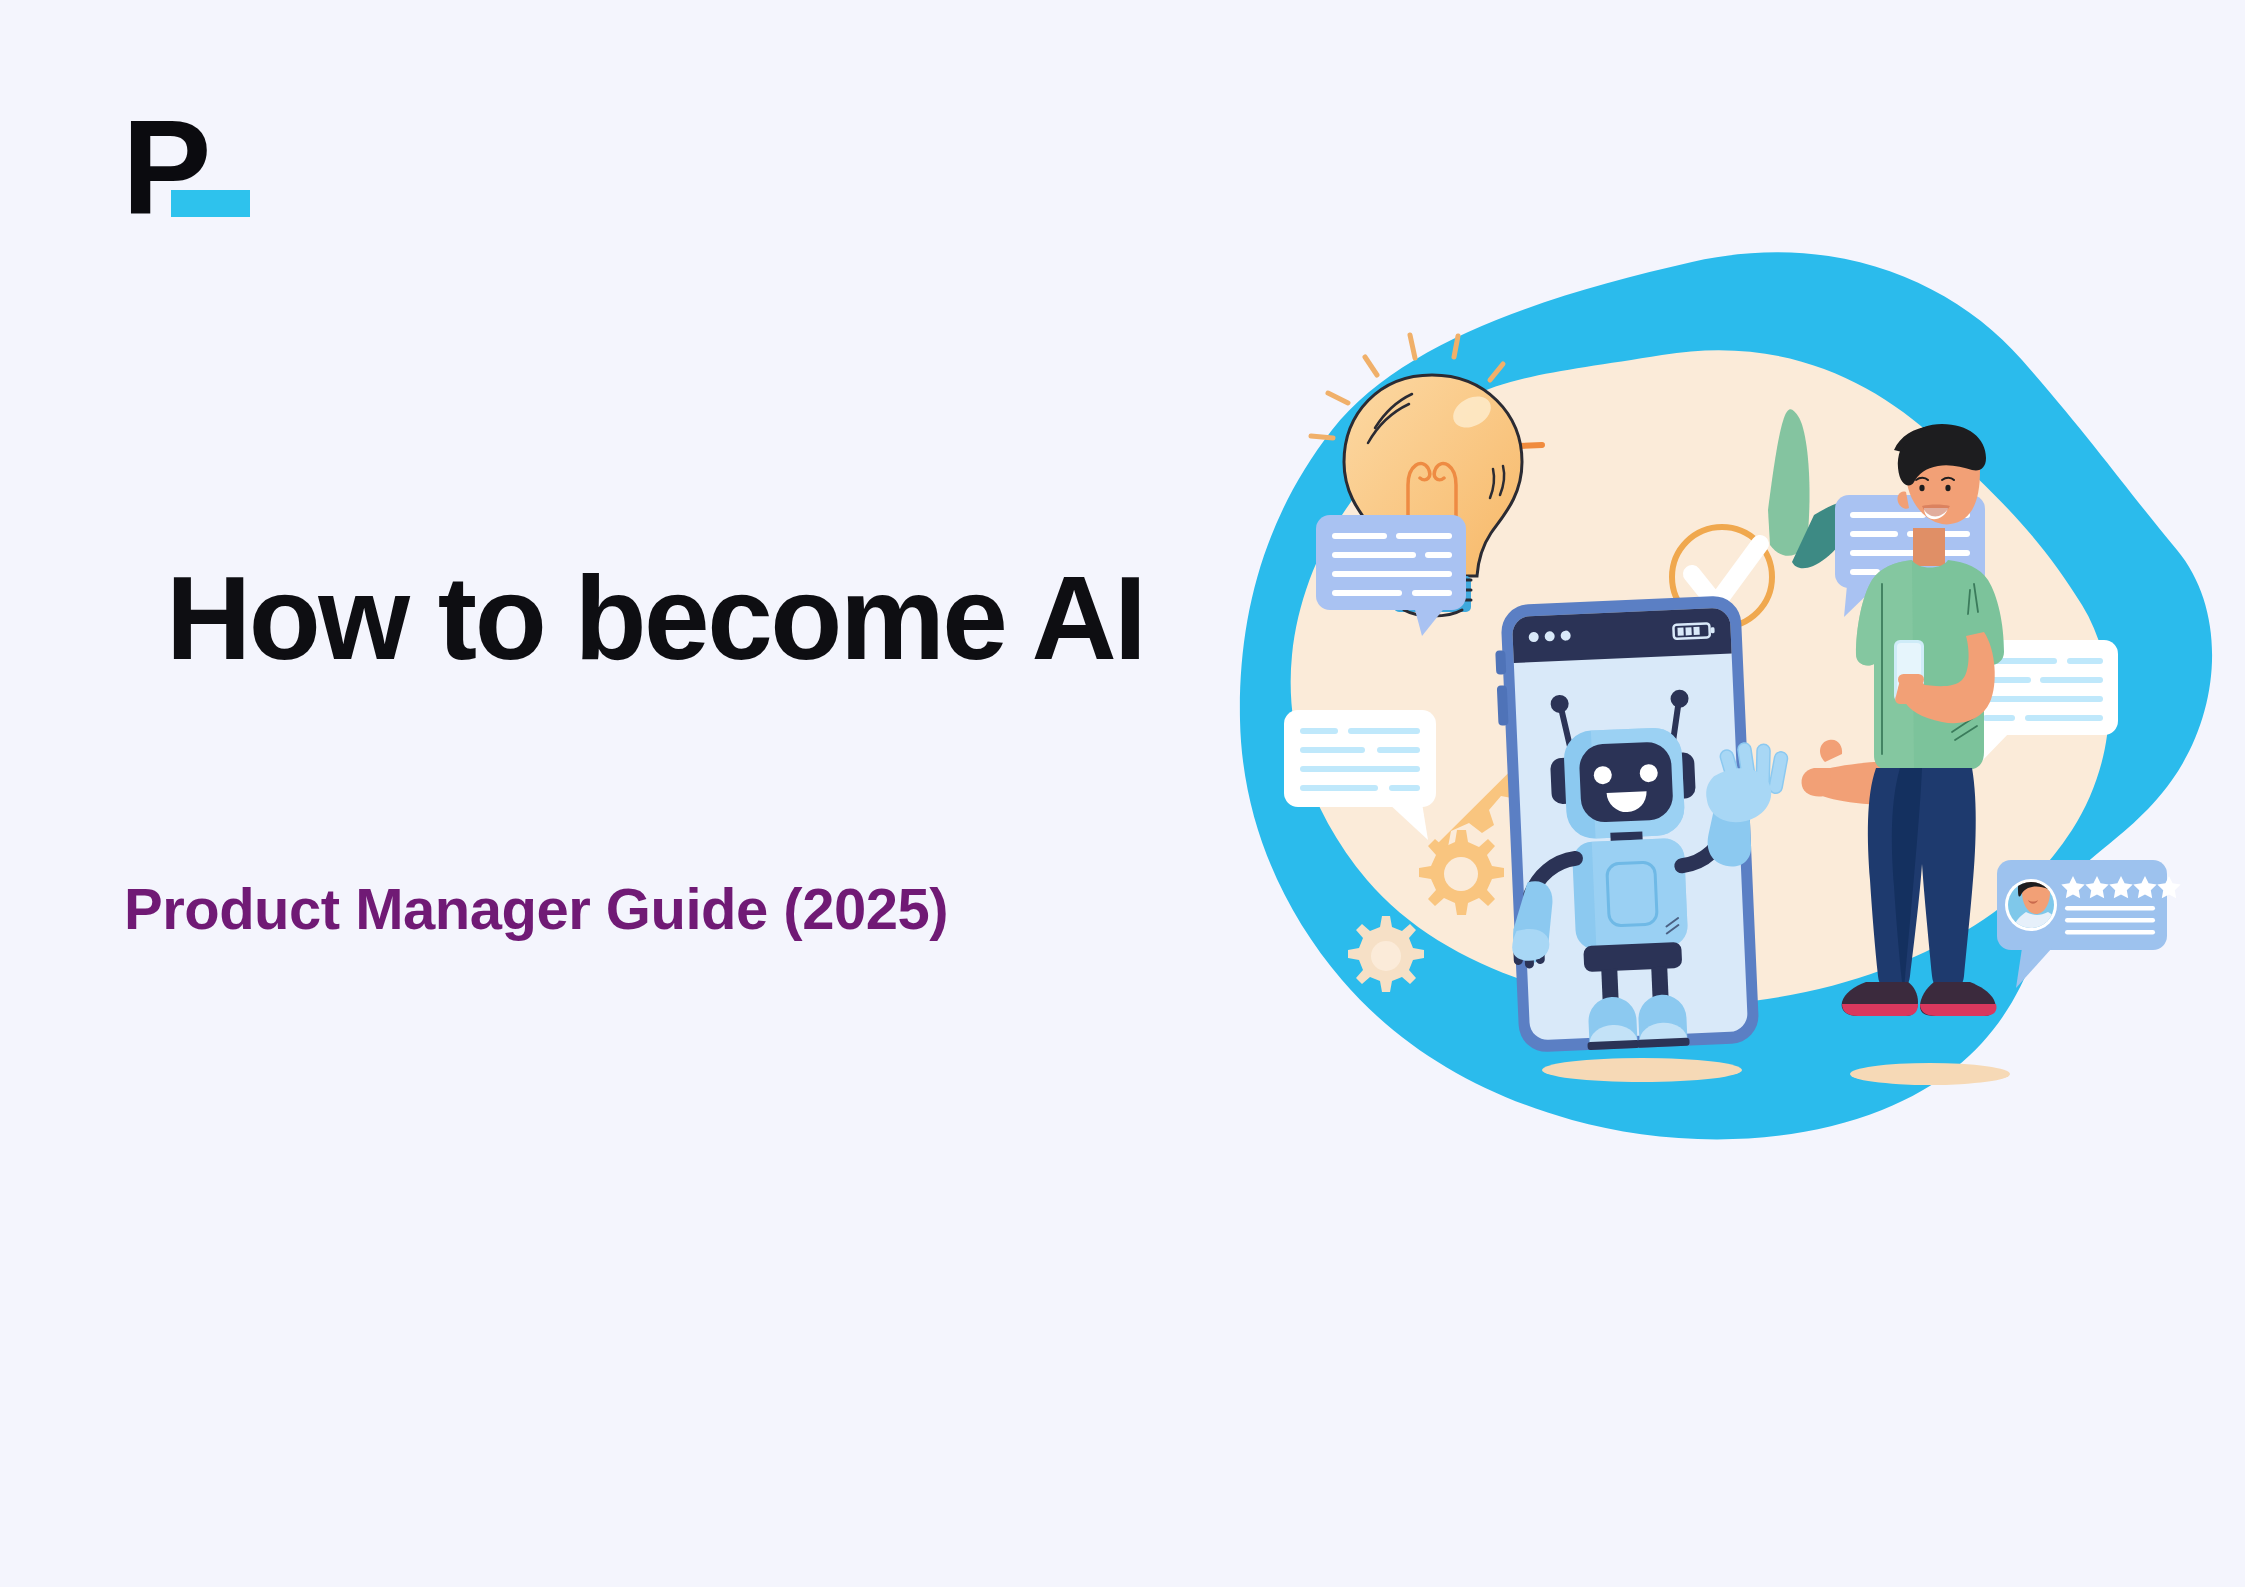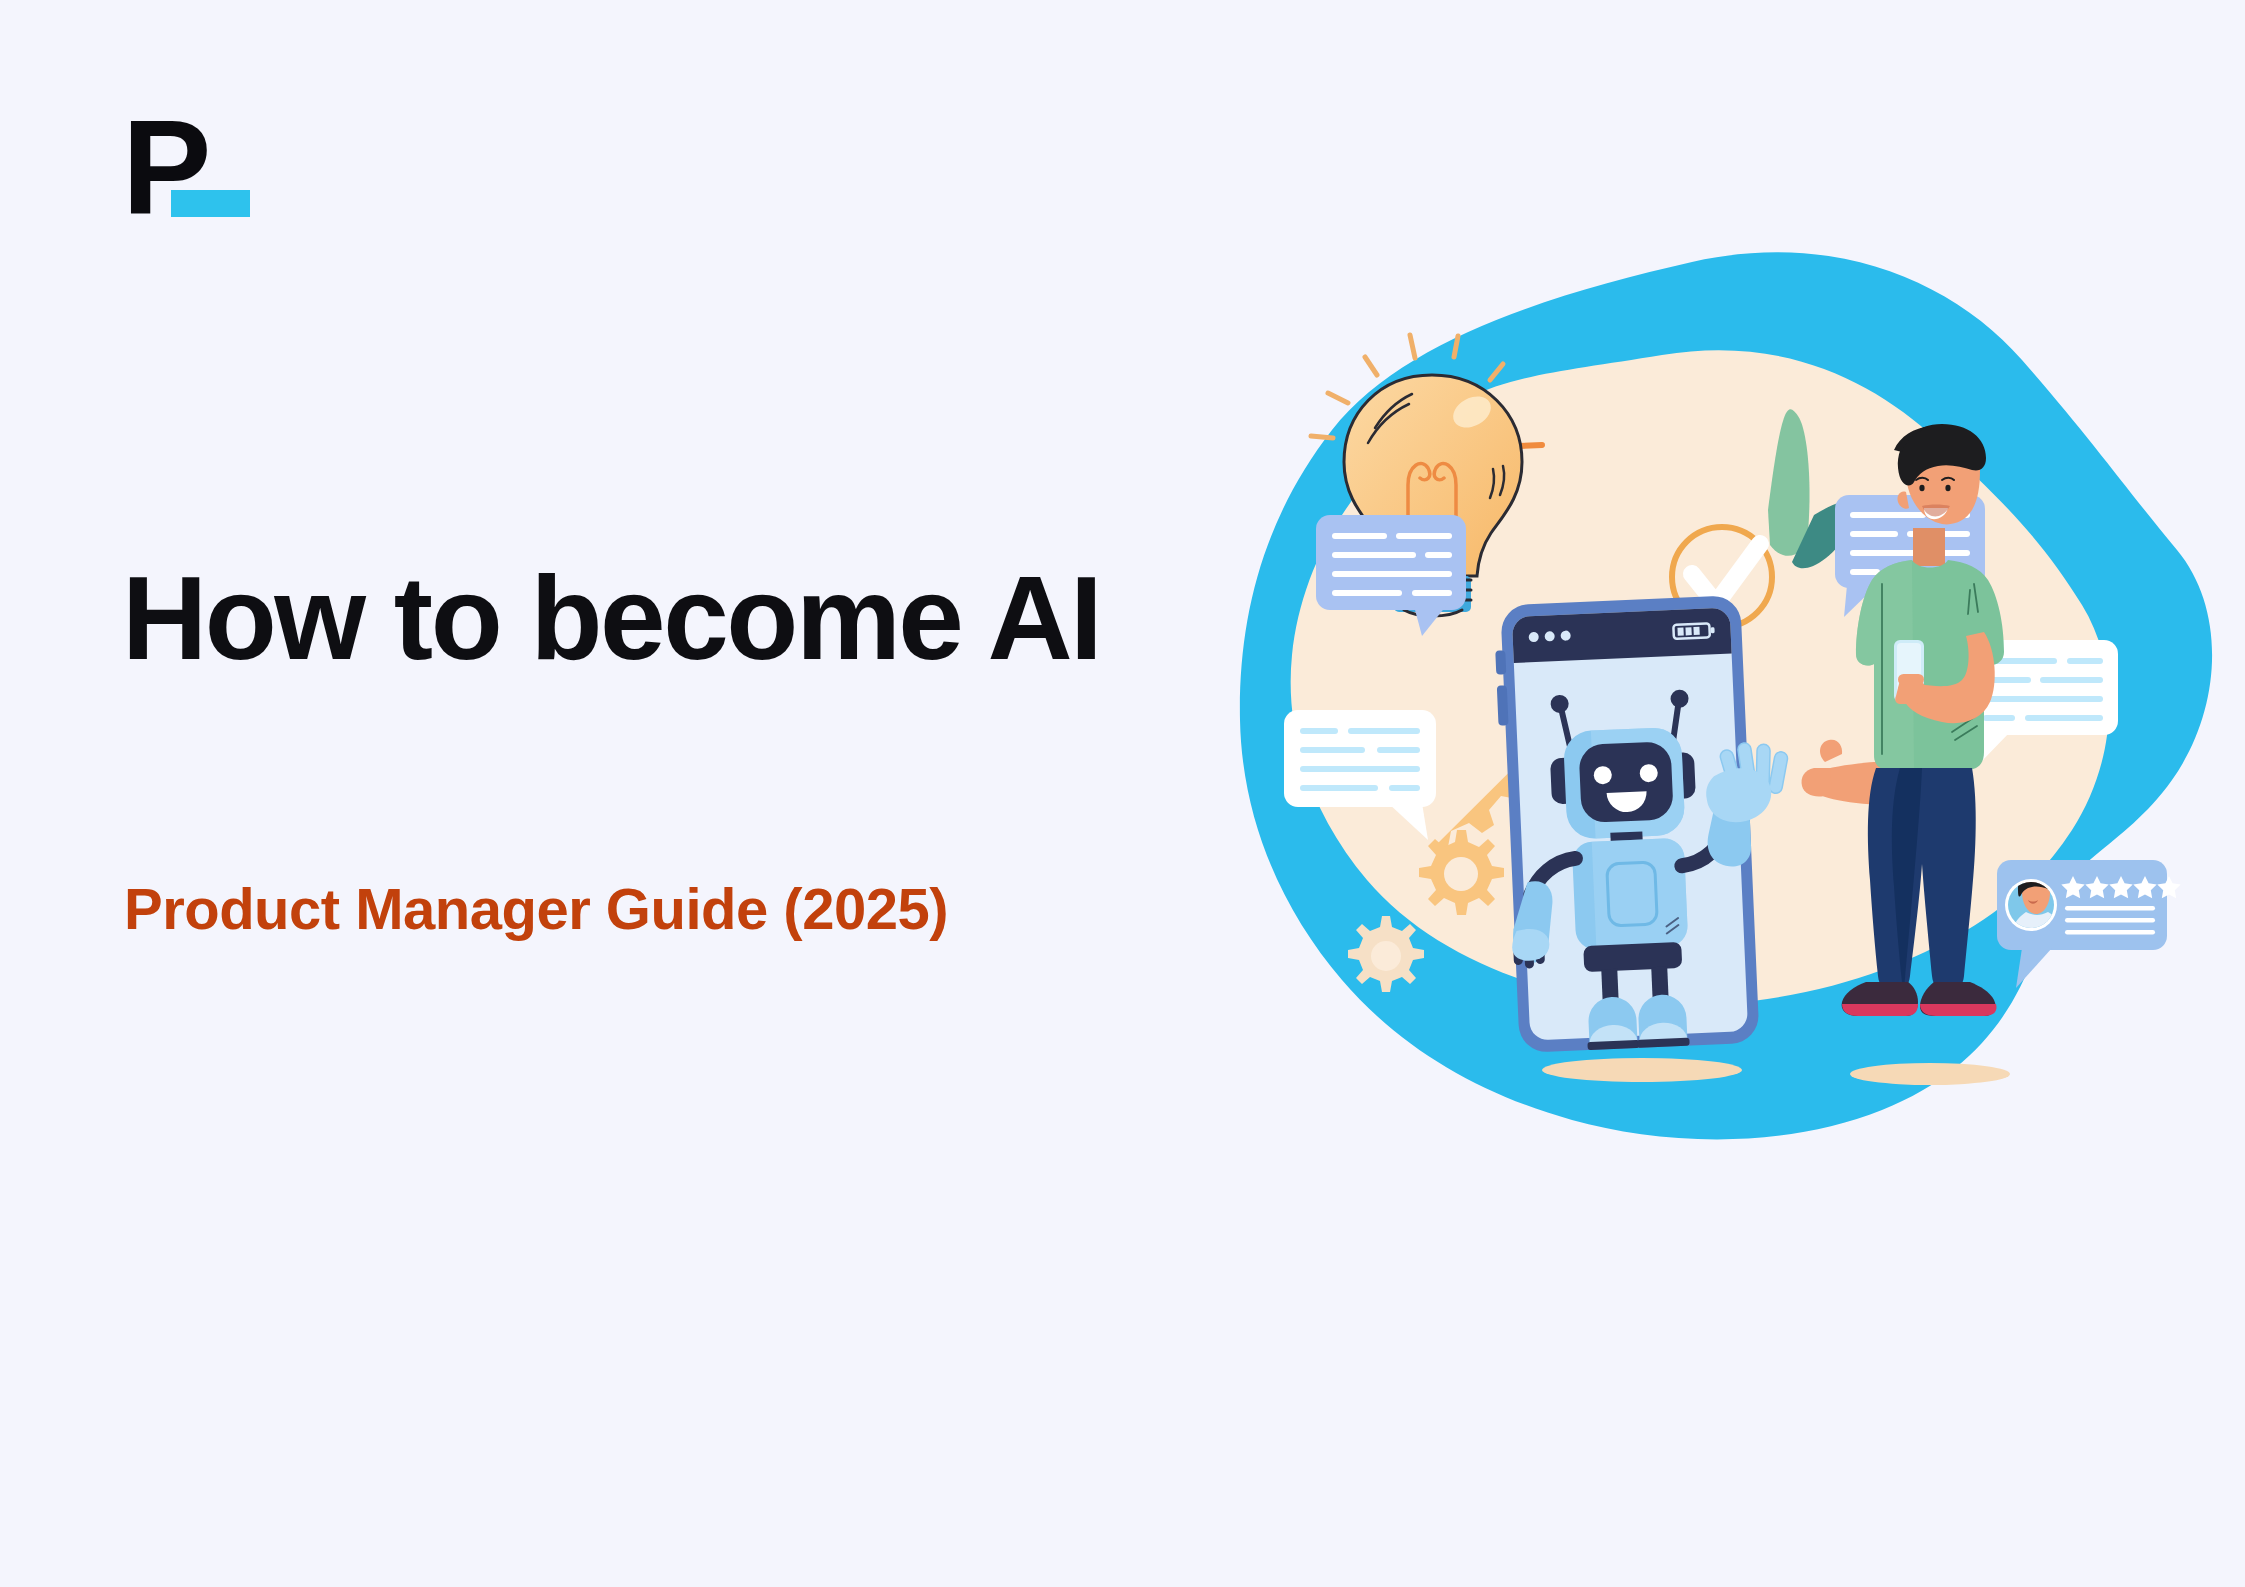--- a/index.html
+++ b/index.html
@@ -55,29 +55,30 @@
     width: 1120px;
   }
   #headline .line {
     display: block;
     font-size: 118px;
     line-height: 1.14;
     font-weight: 700;
     color: #0e0e12;
     letter-spacing: -2.5px;
     white-space: nowrap;
+    margin-left: 44px;
   }
   #subtitle {
     position: absolute;
     left: 124px;
     top: 874px;
     font-size: 58px;
     line-height: 1.2;
     font-weight: 700;
-    color: #c2410c;
+    color: #701a75;
     letter-spacing: -0.5px;
     white-space: nowrap;
   }
 
   
   #illustration {
     position: absolute;
     left: 1222px;
     top: 240px;
     width: 1010px;

